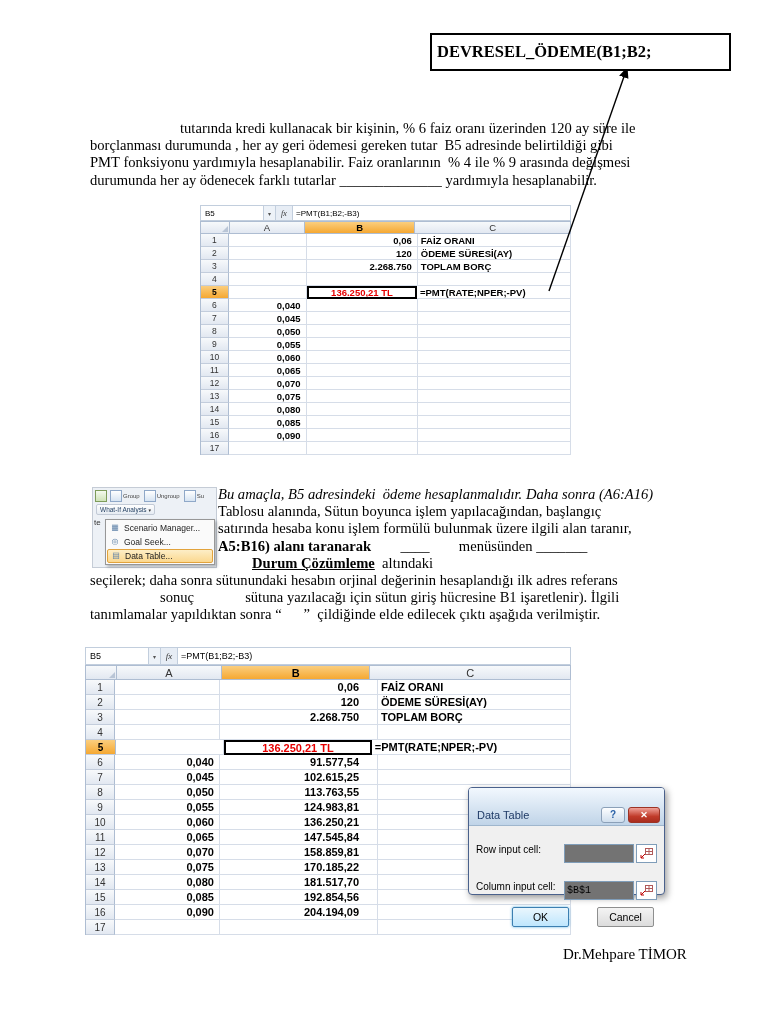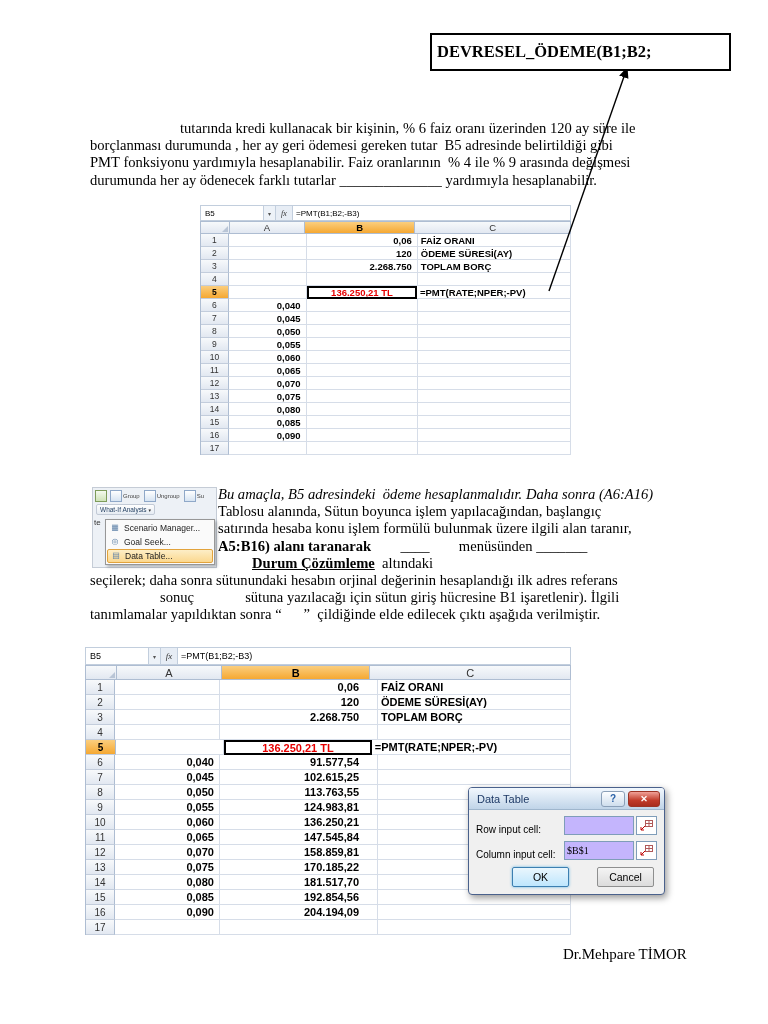--- a/index.html
+++ b/index.html
@@ -77,32 +77,32 @@
   .menu-item{display:flex;align-items:center;gap:4px;height:14px;font-size:8.5px;padding:0 3px;color:#222}
   .mi-icon{width:10px;font-size:8px;line-height:10px;color:#5B7FA6;text-align:center}
   .menu-item.hl{background:linear-gradient(#FDEEC7,#FBD88F);border:1px solid #E2A33C;border-radius:2px;
                 height:12px}
 
   
   #dialog{position:absolute;left:468px;top:787px;width:195px;height:106px;z-index:6;
           border:1px solid #4A618C;border-radius:4px;background:#F0F0F0;
           box-shadow:2px 3px 7px rgba(0,0,0,.4);font-family:"Liberation Sans",sans-serif}
   .dlg-title{height:21px;background:linear-gradient(#F2F8FE,#C0D4E8);border-bottom:1px solid #9FB6CD;
-             display:flex;align-items:center;padding:0 4px 0 8px;border-radius:3px 3px 0 0}
+             display:flex;align-items:center;padding:16px 4px 0 8px;border-radius:3px 3px 0 0}
   .dlg-title-text{flex:1;font-size:11px;color:#1E3A66}
   .dlg-help{width:22px;height:14px;margin-right:3px;border:1px solid #8BA0B8;border-radius:3px;
             background:linear-gradient(#FDFEFF,#CFDEED);color:#2A62A8;font-size:10px;font-weight:bold;
             display:flex;align-items:center;justify-content:center}
   .dlg-close{width:30px;height:14px;border:1px solid #9C3325;border-radius:3px;
              background:linear-gradient(#F0A198,#C13B2A 60%,#A92D1E);color:#fff;font-size:9px;
              font-weight:bold;display:flex;align-items:center;justify-content:center}
-  .dlg-row{display:flex;align-items:flex-end;padding:0 7px;margin-top:6px}
+  .dlg-row{display:flex;align-items:flex-start;padding:0 7px;margin-top:18px}
   .dlg-label{width:88px;font-size:10px}
-  .dlg-input{flex:1;height:17px;background:#c4b5fd;border:1px solid #7F9DB9;font-size:10px;
-             padding:0 2px;font-family:Liberation Serif, serif;min-width:0}
+  .dlg-input{flex:1;height:17px;background:#737373;border:1px solid #7F9DB9;font-size:10px;
+             padding:0 2px;font-family:Liberation Mono, monospace;min-width:0}
   .dlg-rs{width:19px;height:17px;margin-left:2px;border:1px solid #7F9DB9;background:#fff;
           display:flex;align-items:center;justify-content:center}
   .dlg-buttons{display:flex;justify-content:flex-end;gap:28px;padding:7px 10px 0 0}
   .dlg-btn{width:57px;height:20px;font-size:10.5px;display:flex;align-items:center;justify-content:center;
            border-radius:2px;font-family:"Liberation Sans",sans-serif;cursor:default}
   .dlg-ok{background:linear-gradient(#EAF6FD,#BEE6FD);border:1px solid #3C7FB1;box-shadow:0 0 3px #62B2E0}
   .dlg-cancel{background:linear-gradient(#F4F4F4,#DCDCDC);border:1px solid #8E8F8F}
 </style>
 </head>
 <body>

